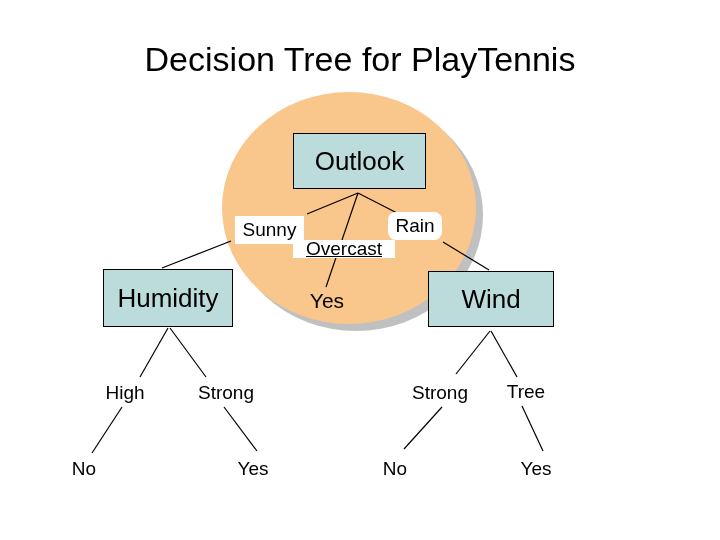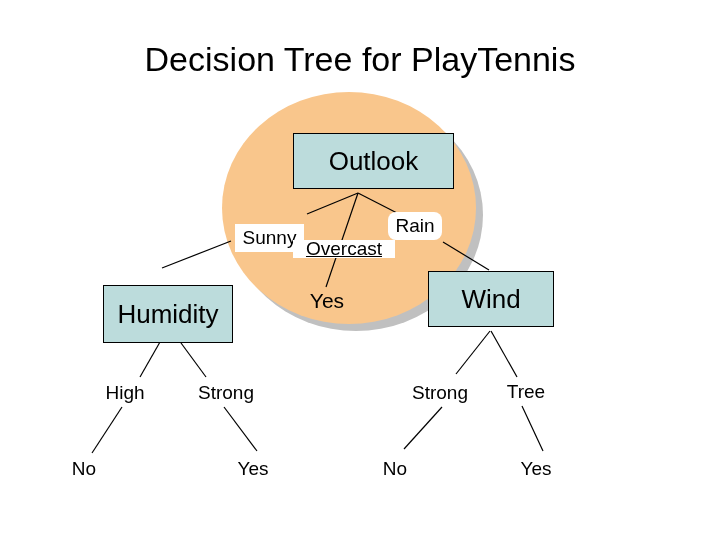--- a/index.html
+++ b/index.html
@@ -20,29 +20,29 @@
   }
   svg.edges { position:absolute; left:0; top:0; width:720px; height:540px; }
   svg.edges line { stroke:var(--line, #000000); stroke-width:1.2; }
   .node {
     position:absolute;
     background:var(--node-fill, #bcdcdc);
     border:1.5px solid var(--node-border, #000000);
     display:flex; align-items:center; justify-content:center;
     font-size:26px; box-sizing:border-box;
   }
-  .node.outlook  { left:293px; top:133px; width:161px; height:56px; }
-  .node.humidity { left:103px; top:285px; width:130px; height:58px; }
+  .node.outlook  { left:293px; top:133px; width:133px; height:56px; }
+  .node.humidity { left:103px; top:269px; width:130px; height:58px; }
   .node.wind     { left:428px; top:271px; width:126px; height:56px; }
   .blabel {
     position:absolute; background:var(--label-bg, #ffffff);
     display:flex; align-items:center; justify-content:center;
     font-size:19px; white-space:nowrap;
   }
-  .blabel.sunny    { left:235px; top:224px; width:69px; height:28px; }
+  .blabel.sunny    { left:235px; top:216px; width:69px; height:28px; }
   .blabel.rain     { left:388px; top:212px; width:54px; height:28px;border-radius:8px; }
   .blabel.overcast { left:293px; top:240px; width:102px; height:18px;text-decoration:underline; }
   .leaf {
     position:absolute; display:flex; align-items:center; justify-content:center;
     font-size:19px; white-space:nowrap;
   }
   .leaf.yes-mid { left:303px; top:289px; width:48px; height:24px; font-size:21px; }
   .leaf.high    { left:95px;  top:382px; width:60px; height:22px; }
   .leaf.normal  { left:191px; top:382px; width:70px; height:22px; }
   .leaf.strong  { left:405px; top:382px; width:70px; height:22px; }

